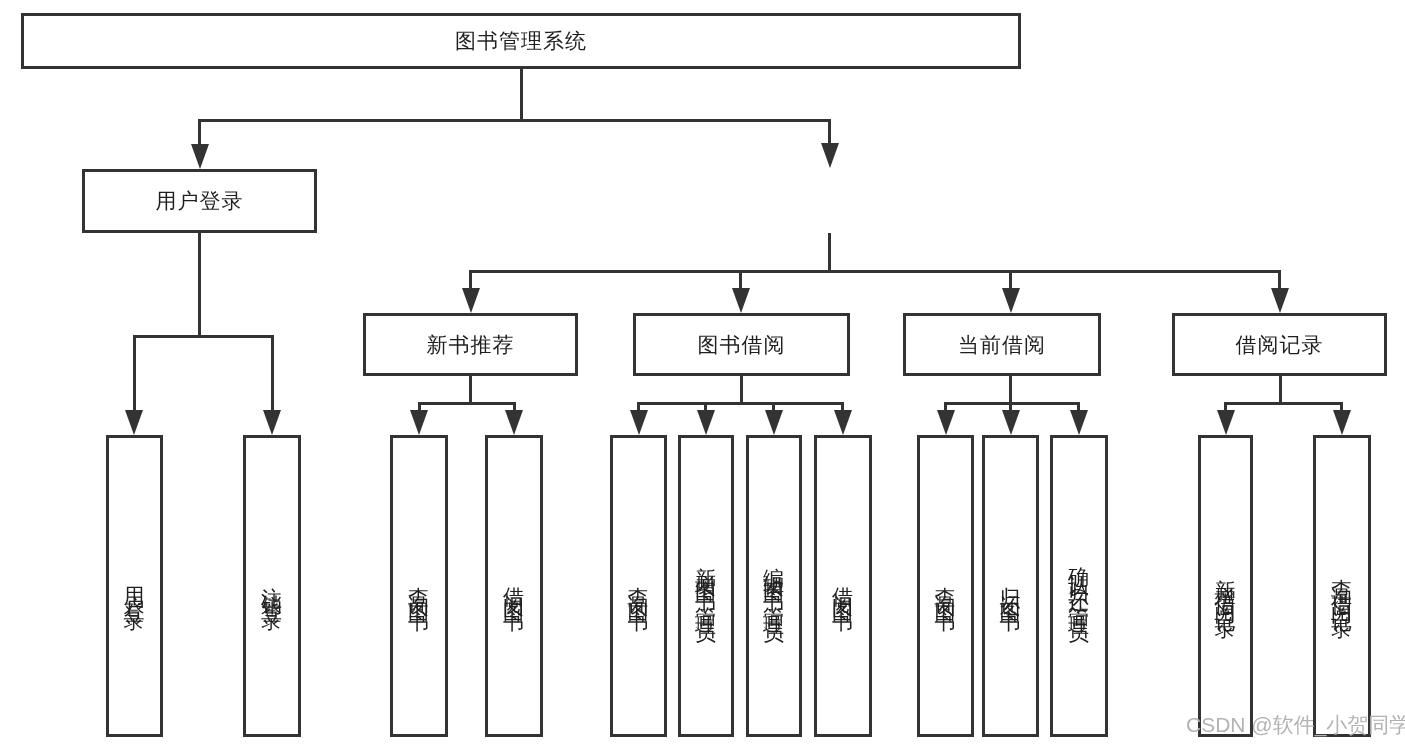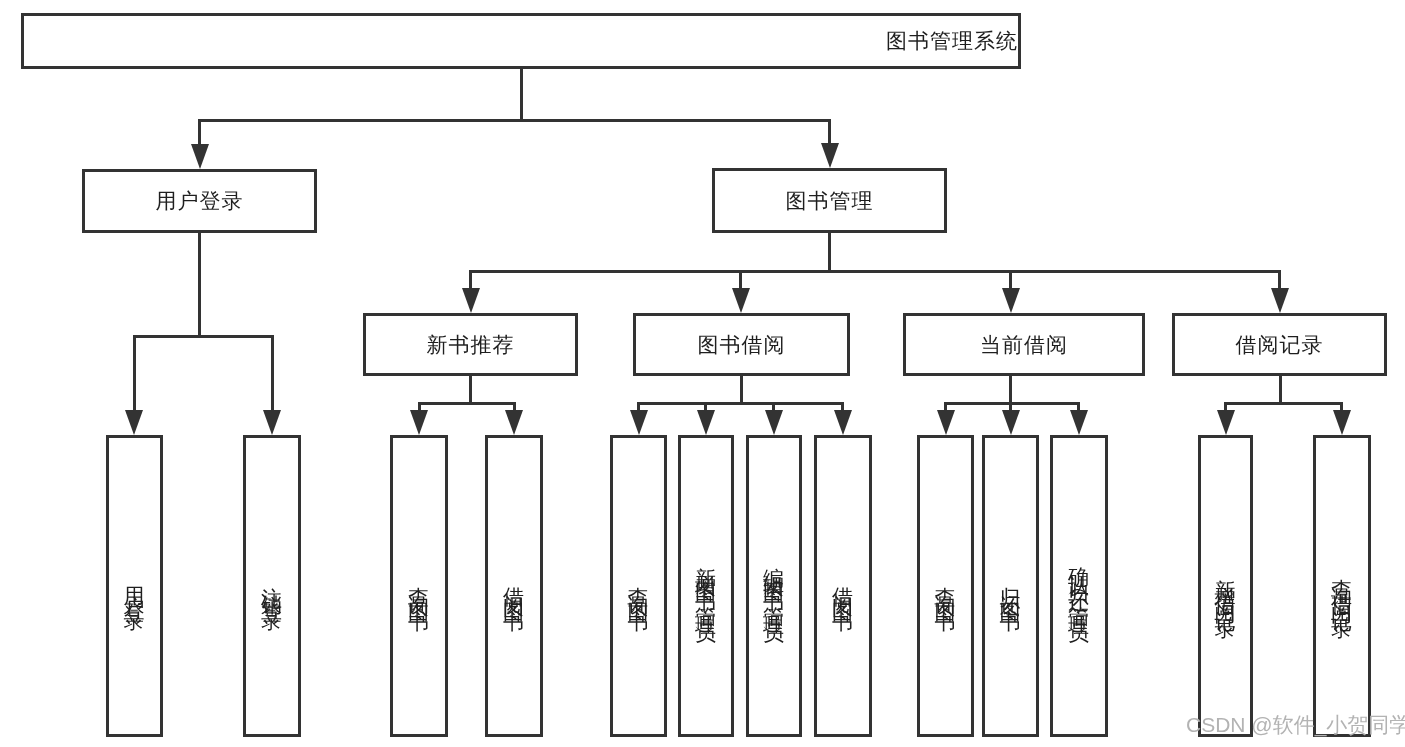--- a/index.html
+++ b/index.html
@@ -50,36 +50,33 @@
     color: #b3b3b3;
     white-space: nowrap;
     z-index: 3;
   }
 </style>
 </head>
 <body>
 
 <div id="canvas">
 
-  <div class="box" style="left:21px; top:13px; width:1000px; height:56px;justify-content:flex-end;">
+  <div class="box" style="left:21px; top:13px; width:1000px; height:56px;">
     <span>图书管理系统</span>
   </div>
 
   <div class="vline" style="left:520px; top:69px; height:51px;"></div>
   <div class="hline" style="left:198px; top:119px; width:633px;"></div>
   <div class="vline" style="left:198px; top:119px; height:26px;"></div>
   <div class="arrow" style="left:191px; top:144px;"></div>
   <div class="vline" style="left:828px; top:119px; height:25px;"></div>
   <div class="arrow" style="left:821px; top:143px;"></div>
 
   <div class="box" style="left:82px; top:169px; width:235px; height:64px;">
     <span>用户登录</span>
-  </div>
-  <div class="box" style="left:712px; top:168px; width:235px; height:65px;">
-    <span>图书管理</span>
   </div>
 
   <div class="vline" style="left:198px; top:233px; height:104px;"></div>
   <div class="hline" style="left:133px; top:335px; width:141px;"></div>
   <div class="vline" style="left:133px; top:335px; height:76px;"></div>
   <div class="arrow" style="left:125px; top:410px;"></div>
   <div class="vline" style="left:271px; top:335px; height:76px;"></div>
   <div class="arrow" style="left:263px; top:410px;"></div>
 
   <div class="vline" style="left:828px; top:233px; height:39px;"></div>
@@ -92,21 +89,21 @@
   <div class="arrow" style="left:1002px; top:288px;"></div>
   <div class="vline" style="left:1278px; top:270px; height:19px;"></div>
   <div class="arrow" style="left:1271px; top:288px;"></div>
 
   <div class="box" style="left:633px; top:313px; width:217px; height:63px;">
     <span>图书借阅</span>
   </div>
   <div class="box" style="left:363px; top:313px; width:215px; height:63px;">
     <span>新书推荐</span>
   </div>
-  <div class="box" style="left:903px; top:313px; width:242px; height:63px;">
+  <div class="box" style="left:903px; top:313px; width:198px; height:63px;">
     <span>当前借阅</span>
   </div>
   <div class="box" style="left:1172px; top:313px; width:215px; height:63px;">
     <span>借阅记录</span>
   </div>
 
   <div class="vline" style="left:469px; top:376px; height:28px;"></div>
   <div class="hline" style="left:418px; top:402px; width:97px;"></div>
   <div class="vline" style="left:418px; top:402px; height:9px;"></div>
   <div class="arrow" style="left:410px; top:410px;"></div>

